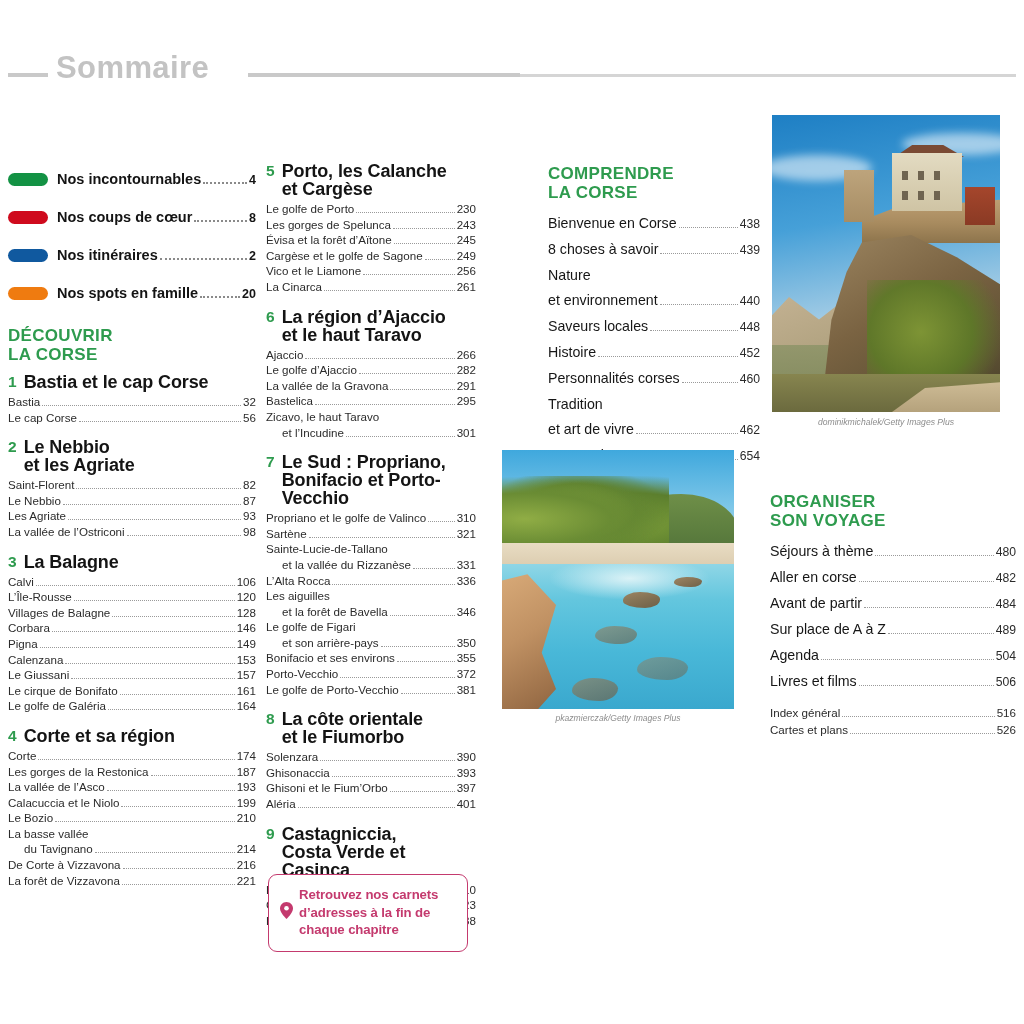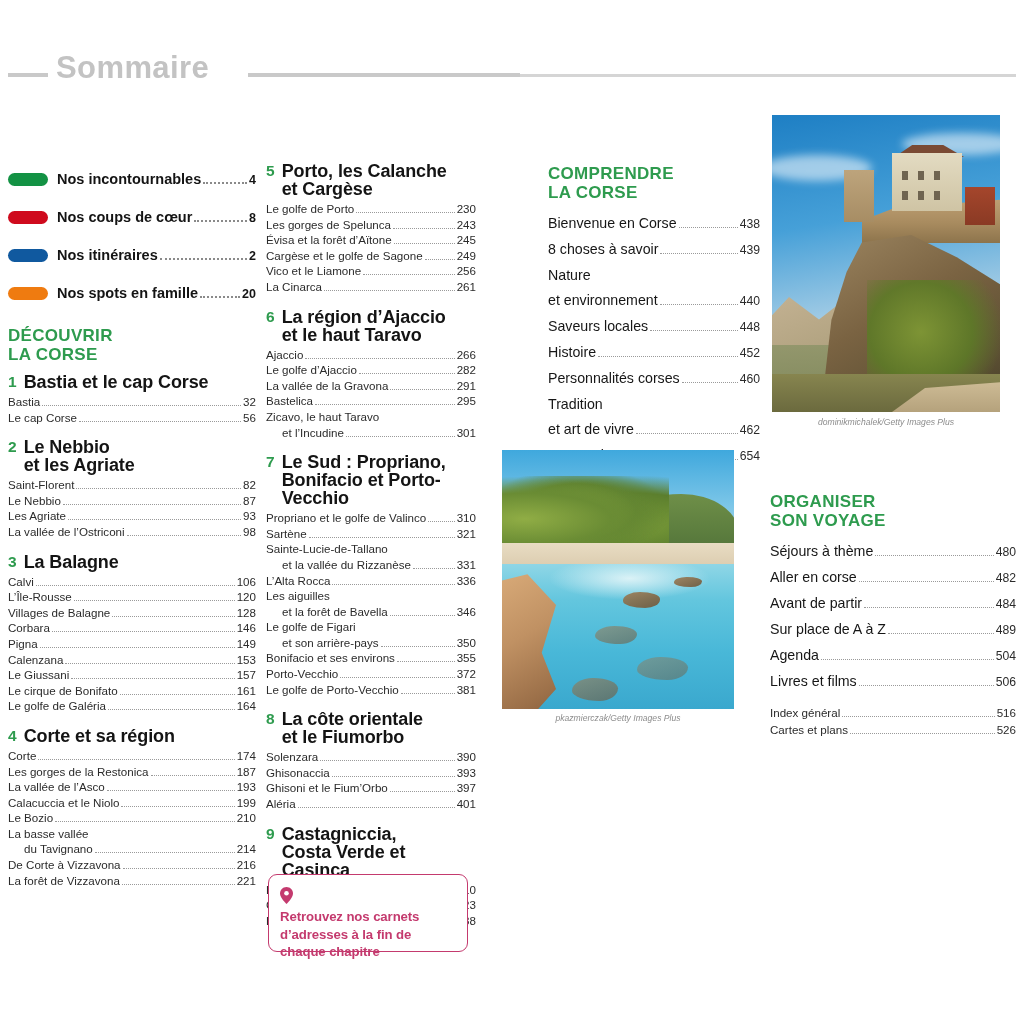--- a/index.html
+++ b/index.html
@@ -252,23 +252,22 @@
   
   .callout {
     position: absolute;
     left: 268px; top: 874px;
     width: 200px; height: 78px;
     border: 1.6px solid #c43a6e;
     border-radius: 9px;
     background: #ffffff;
   }
   .callout-inner {
-    display: flex; align-items: flex-start;
+    display: flex; align-items: center;
     padding: 11px 10px 0 11px;
-    flex-direction: column;
   }
   .pin-icon {
     flex: 0 0 auto;
     margin-right: 6px; margin-top: 1px;
   }
   .callout-text {
     font-size: 13.2px;
     line-height: 17.5px;
     font-weight: bold;
     color: #c43a6e;

